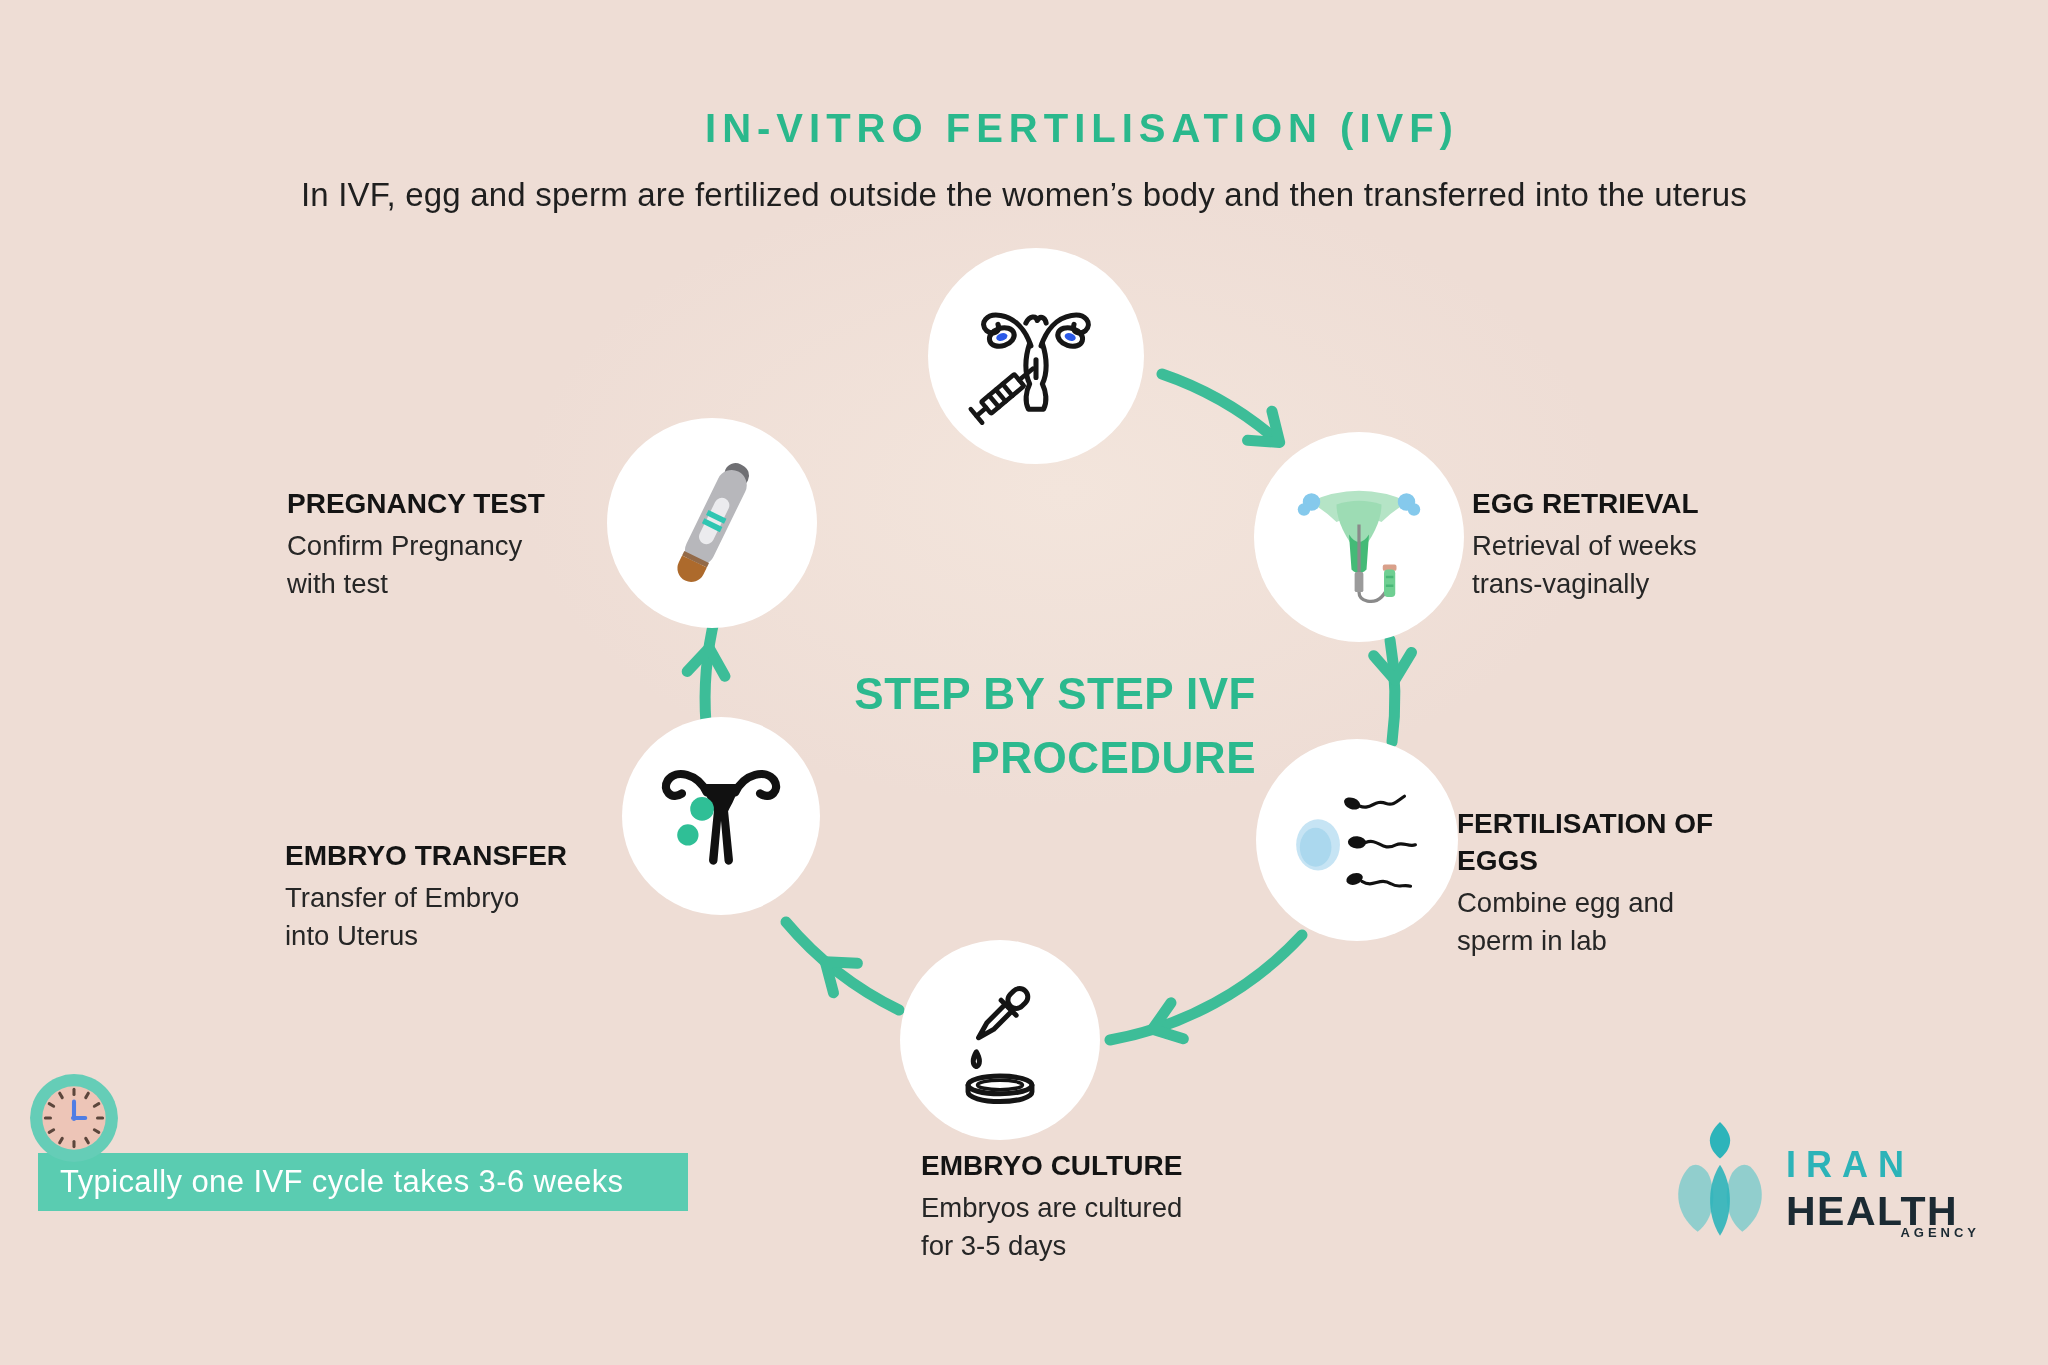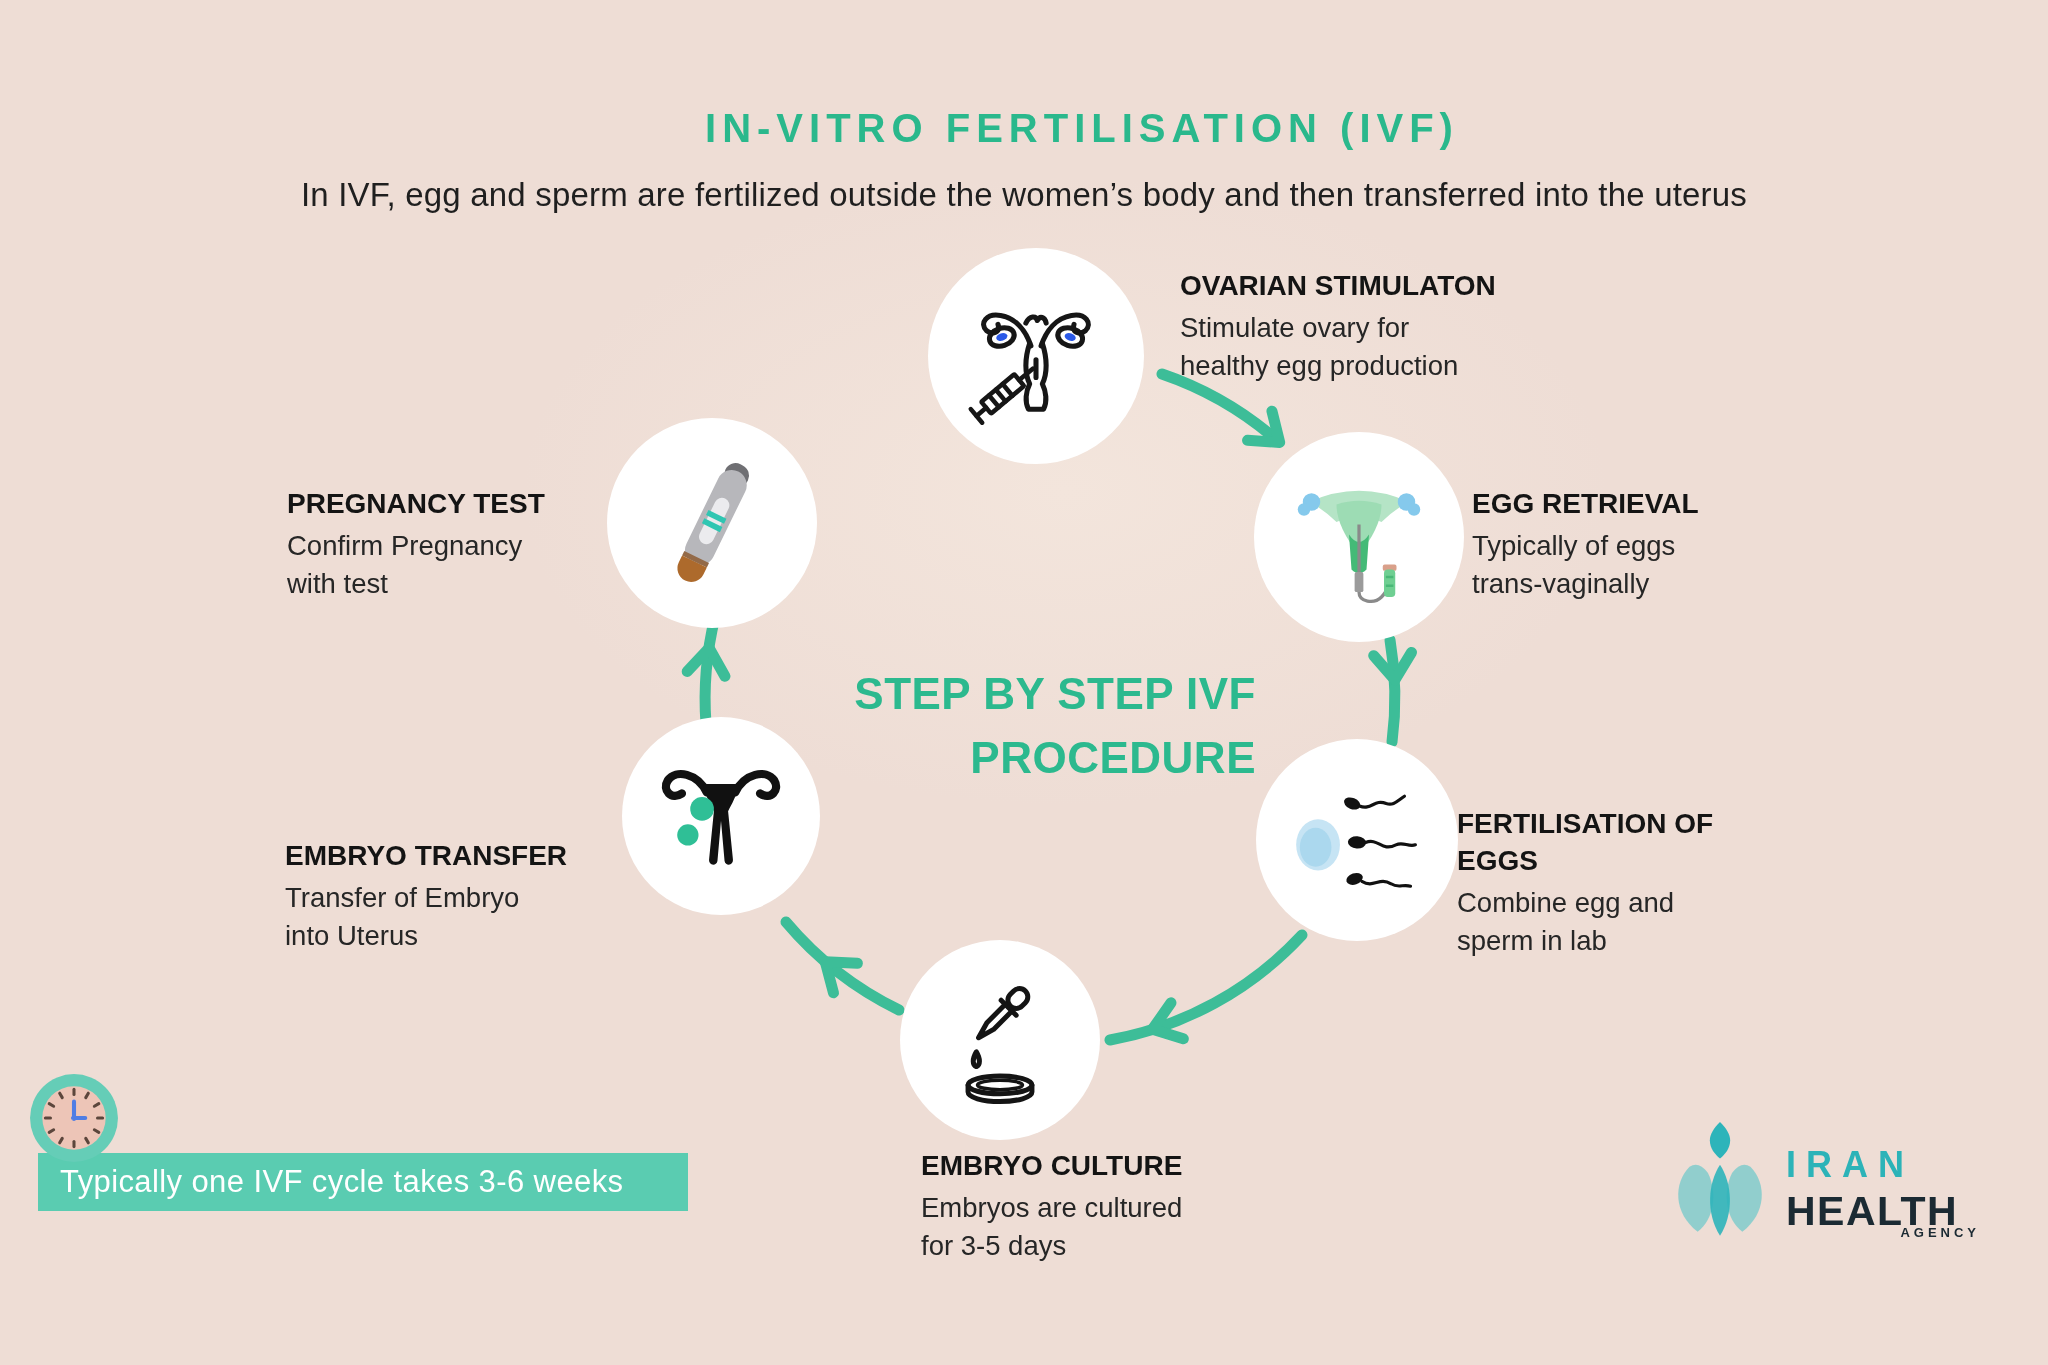--- a/index.html
+++ b/index.html
@@ -179,32 +179,25 @@
         <rect x="48" y="14" width="24" height="82" rx="12" fill="#b7b7bb"></rect>
         <rect x="54" y="38" width="12" height="40" rx="6" fill="#ebebee"></rect>
         <rect x="52" y="52" width="16" height="4.5" fill="#2fc6b2"></rect>
         <rect x="52" y="59.5" width="16" height="4.5" fill="#2fc6b2"></rect>
         <rect x="49" y="90" width="22" height="4" fill="#936a48"></rect>
         <path d="M49 94 H71 V100 A11 11 0 0 1 49 100 Z" fill="#ad6a2c"></path>
       </g>
     </svg>
   </div>
 
-  <div class="step-text t1">
-    <div class="step-title">OVARIAN STIMULATON</div>
-    <div class="step-desc">
-      <div>Stimulate ovary for</div>
-      <div>healthy egg production</div>
-    </div>
-  </div>
 
   <div class="step-text t2">
     <div class="step-title">EGG RETRIEVAL</div>
     <div class="step-desc">
-      <div>Typically of eggs</div>
+      <div>Retrieval of weeks</div>
       <div>trans-vaginally</div>
     </div>
   </div>
 
   <div class="step-text t3">
     <div class="step-title">
       <div>FERTILISATION OF</div>
       <div>EGGS</div>
     </div>
     <div class="step-desc">

